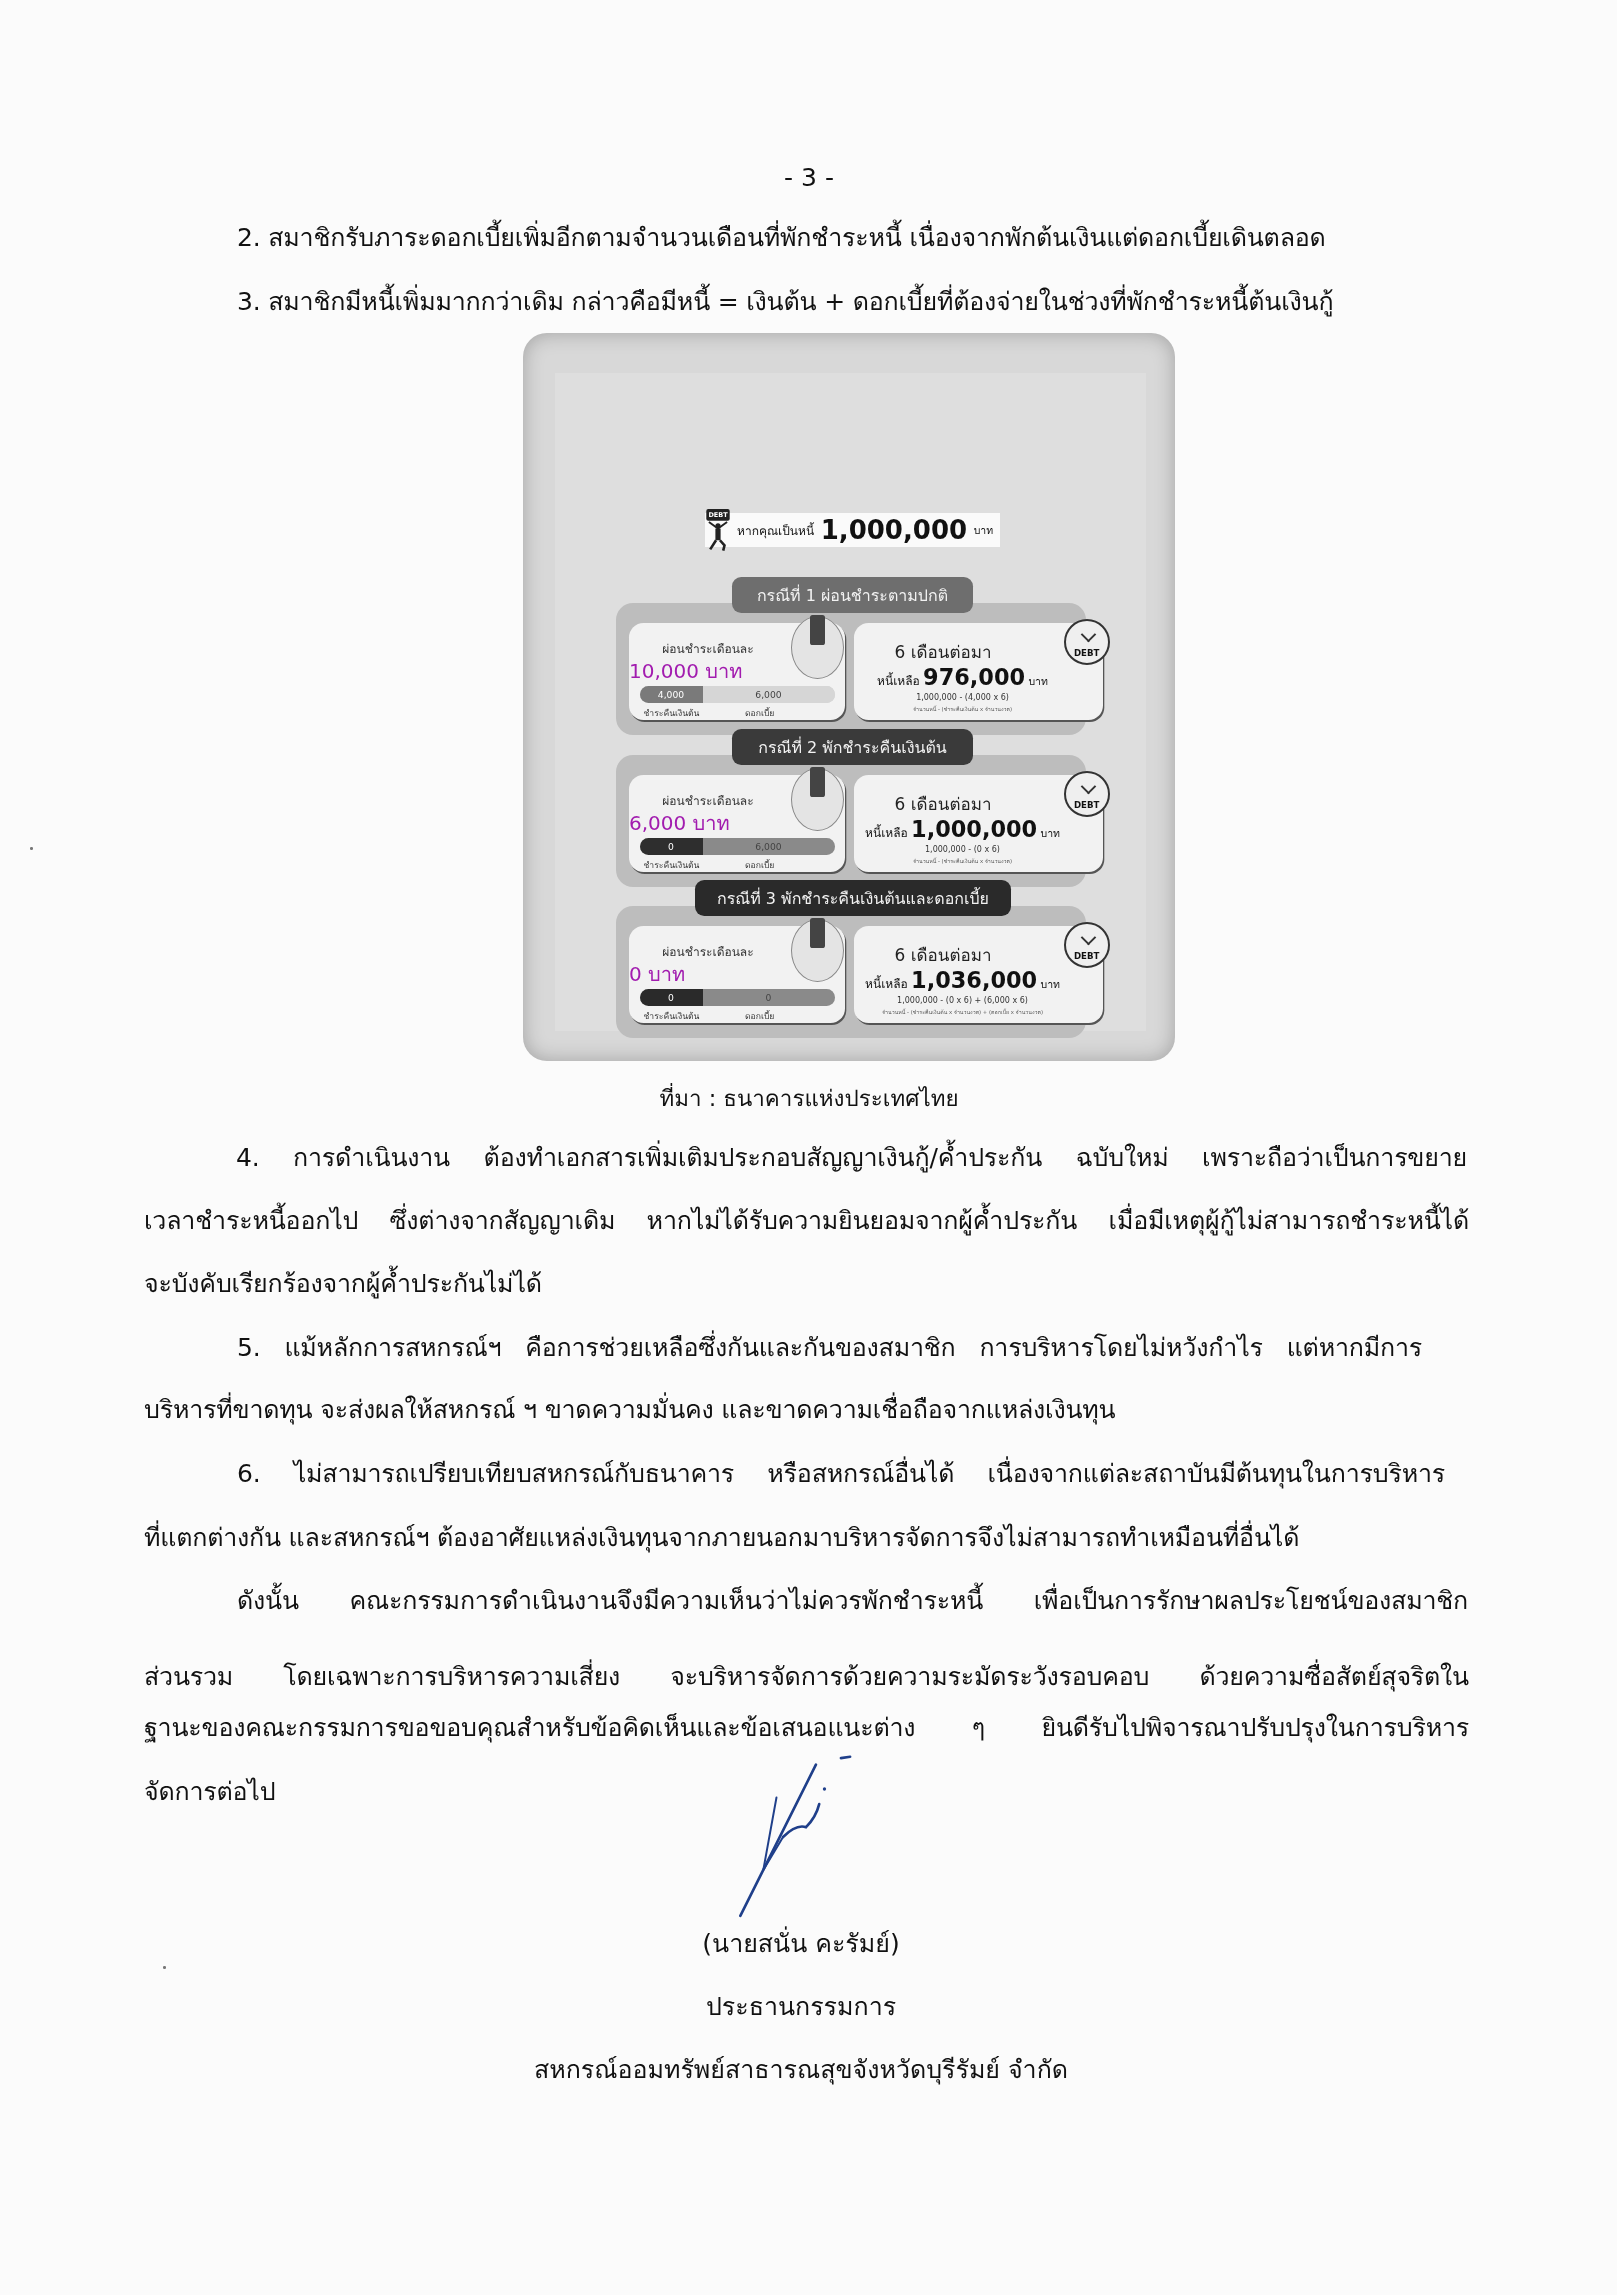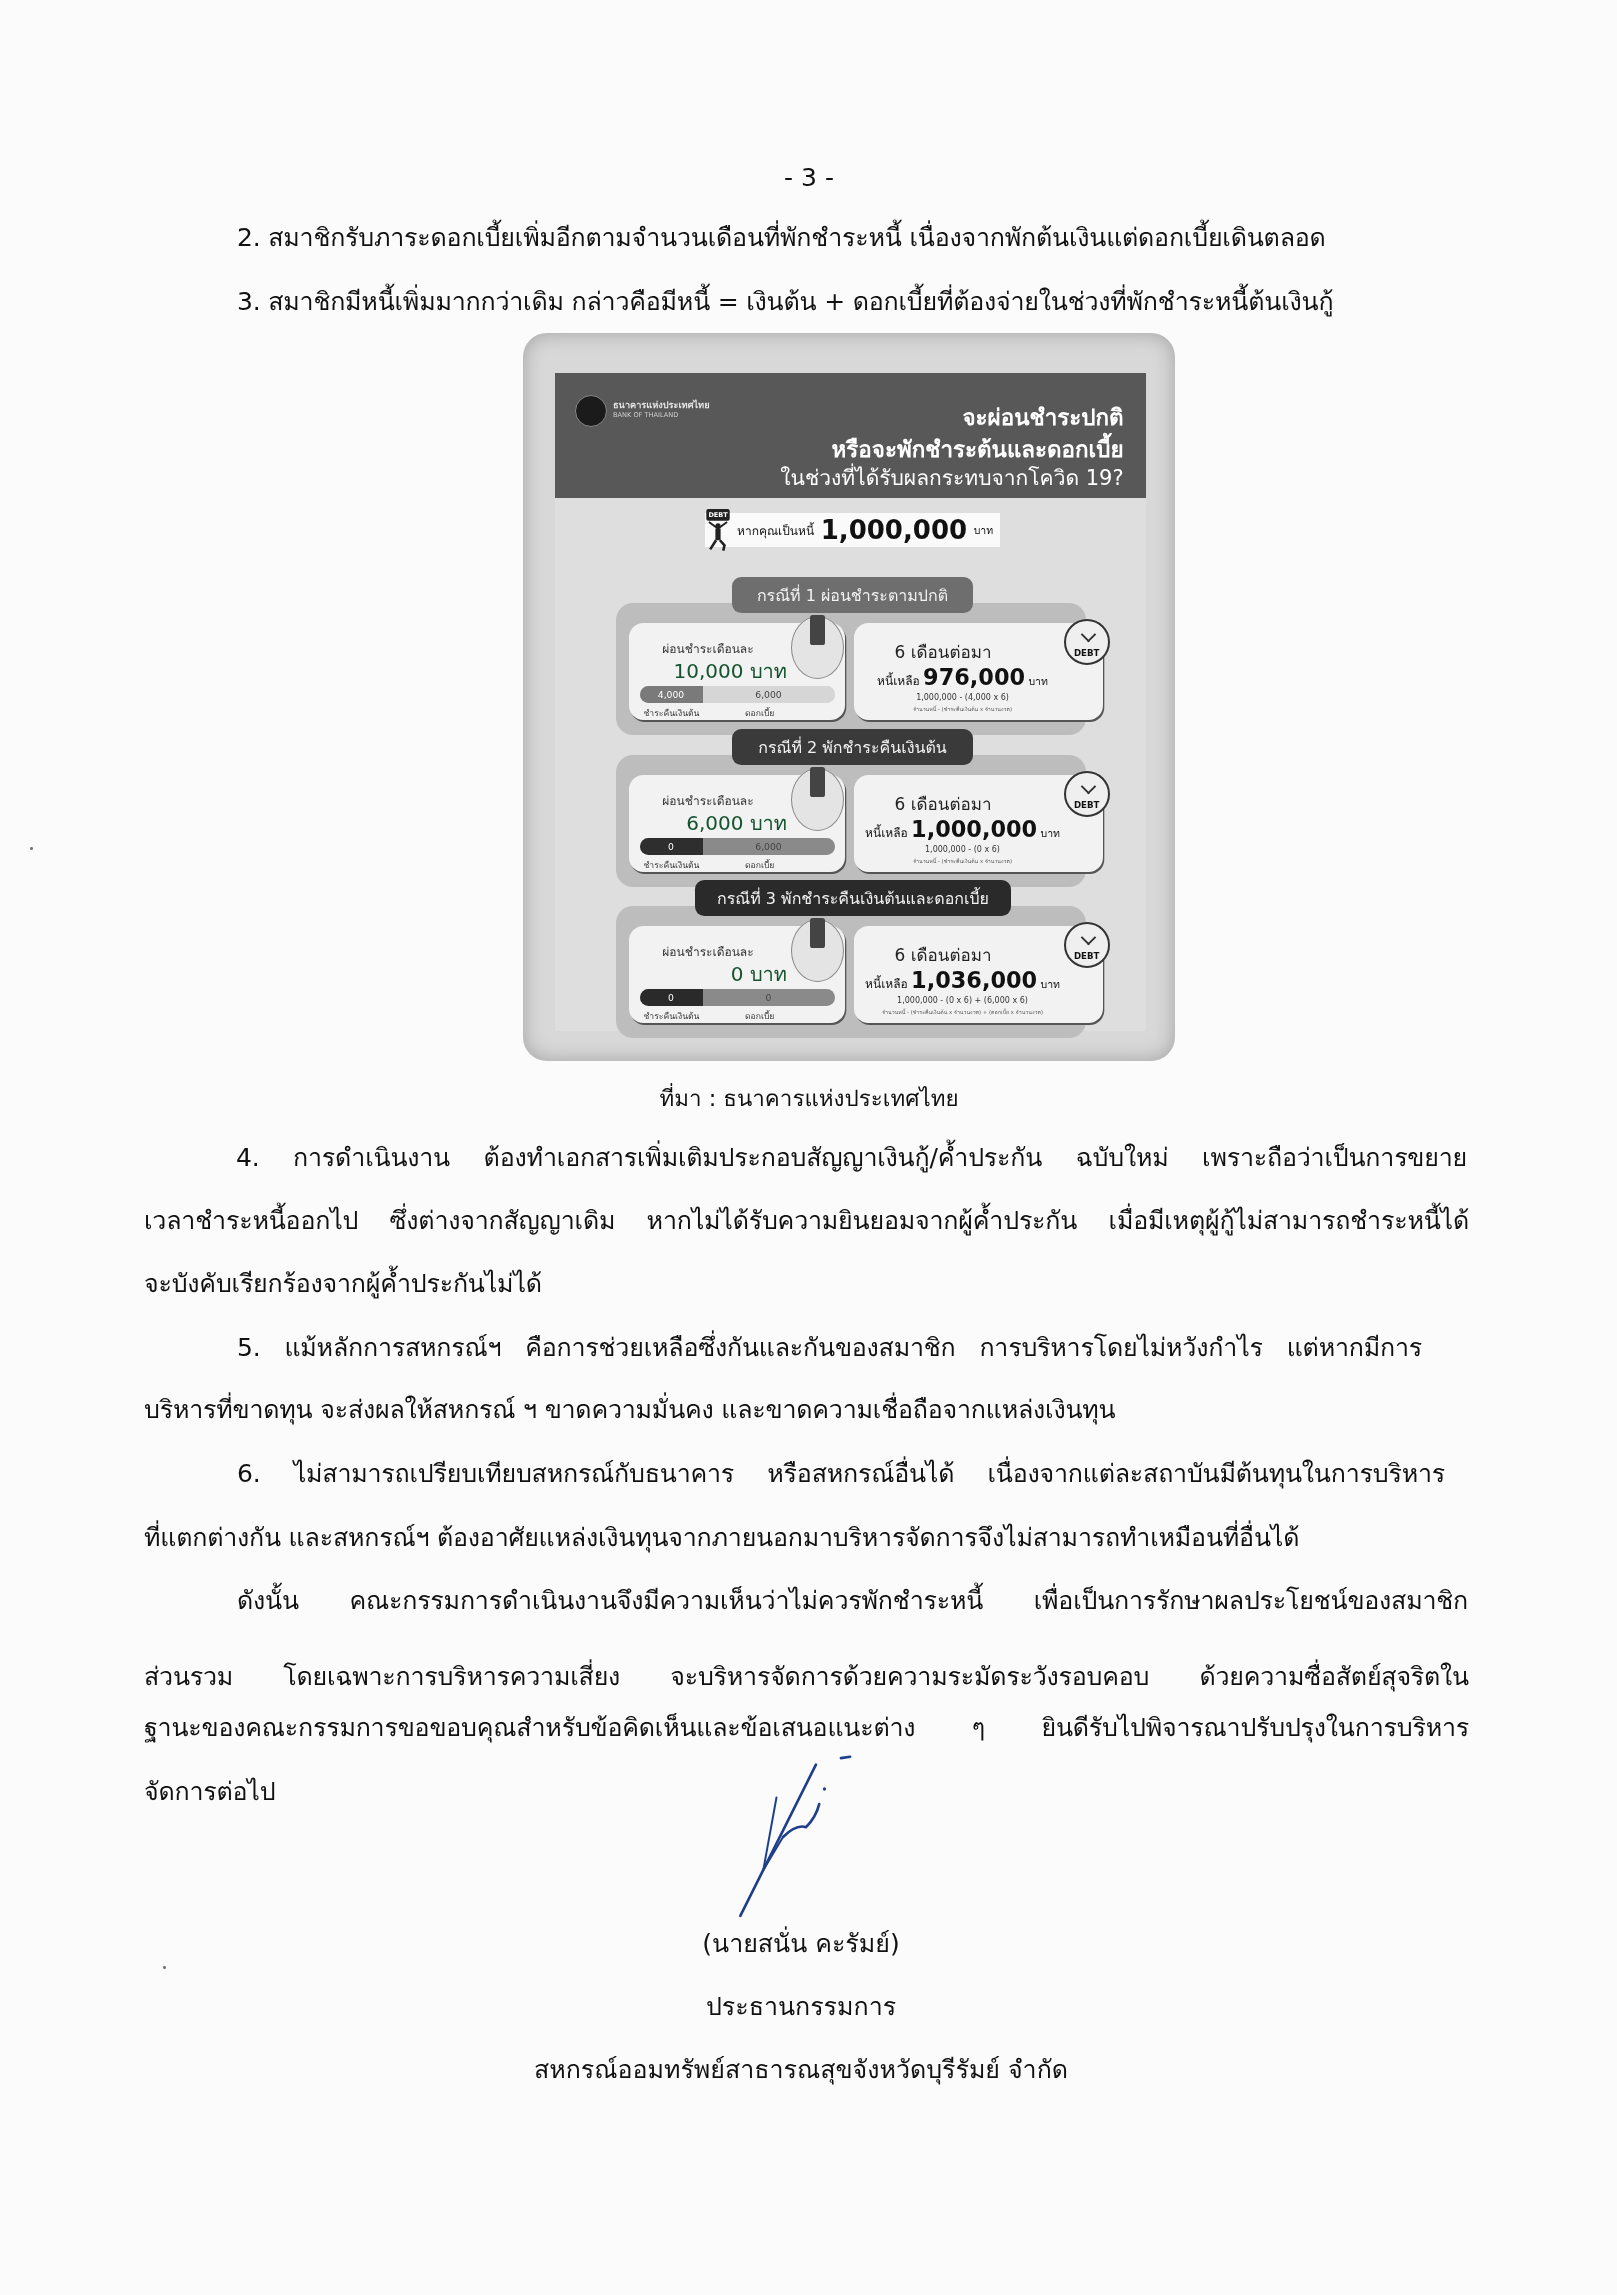--- a/index.html
+++ b/index.html
@@ -32,21 +32,21 @@
   .debt-pre { font-size: 12px; }
   .debt-amount { font-size: 26px; font-weight: bold; }
   .debt-unit { font-size: 10.5px; }
 
   .case { position: absolute; left: 61px; width: 470px; height: 132px; background: #bdbdbd; border-radius: 17px; }
   .case-banner { position: absolute; left: 116px; top: -26px; width: 241px; height: 36px; border-radius: 9.2px; color: #f2f2f2; font-size: 16px; display: flex; align-items: center; justify-content: center; z-index: 2; white-space: nowrap; }
   .card { position: absolute; top: 20px; height: 97px; background: #f2f2f2; border-radius: 14.5px; box-shadow: 1.3px 2px 0 #555; }
   .card-left { left: 13px; width: 216px; }
   .card-right { left: 238px; width: 217px; padding-left: 32px; }
   .cl-t1 { position: absolute; left: 0; top: 16px; width: 158px; text-align: center; font-size: 12px; color: #333; }
-  .cl-t2 { position: absolute; left: 0; top: 32px; width: 158px; text-align: right; font-size: 20px; color: #14532d; }
+  .cl-t2 { position: absolute; left: 0; top: 32px; width: 158px; text-align: left; font-size: 20px; color: #a21caf; }
   .bar { position: absolute; left: 10.5px; top: 63px; width: 195px; height: 17px; border-radius: 8.6px; background: #cfcfcf; display: flex; overflow: hidden; font-size: 9.2px; }
   .bar-a { width: 63px; display: flex; align-items: center; justify-content: center; color: #fff; }
   .bar-b { flex: 1; display: flex; align-items: center; justify-content: center; color: #444; }
   .bar-lbl { position: absolute; top: 83px; font-size: 8.6px; color: #333; }
   .lbl-a { left: 14.5px; } .lbl-b { left: 116px; }
   .hand { position: absolute; left: 162px; top: -6.6px; width: 51px; height: 61px; border-radius: 50%; background: #e4e4e4; border: 0.7px solid #888; }
   .hand::before { content: ""; position: absolute; left: 18.4px; top: -2.6px; width: 14.5px; height: 30px; background: #444; border-radius: 2.6px; }
   .cr-t1 { position: absolute; left: 0; top: 14.5px; width: 178px; text-align: center; font-size: 17px; color: #222; }
   .cr-t2 { position: absolute; left: 0; top: 41px; width: 217px; text-align: center; white-space: nowrap; color: #111; }
   .cr-t2 .pre { font-size: 12px; } .cr-t2 .amt { font-size: 22.4px; font-weight: bold; margin-top: 19px; } .cr-t2 .unit { font-size: 10.5px; }
@@ -65,28 +65,20 @@
 
 <div>
 
   <div class="page-num">- 3 -</div>
 
   <div class="line" style="left:237px; top:217px;">2.  สมาชิกรับภาระดอกเบี้ยเพิ่มอีกตามจำนวนเดือนที่พักชำระหนี้ เนื่องจากพักต้นเงินแต่ดอกเบี้ยเดินตลอด</div>
   <div class="line" style="left:237px; top:281px;">3.  สมาชิกมีหนี้เพิ่มมากกว่าเดิม กล่าวคือมีหนี้ = เงินต้น + ดอกเบี้ยที่ต้องจ่ายในช่วงที่พักชำระหนี้ต้นเงินกู้</div>
 
   <div class="info-frame">
     <div class="info-inner">
-      <div class="info-header">
-        <div class="bot-logo"></div>
-        <div class="bot-name">ธนาคารแห่งประเทศไทย</div>
-        <div class="bot-name-en">BANK OF THAILAND</div>
-        <div class="head-title ht1">จะผ่อนชำระปกติ</div>
-        <div class="head-title ht2">หรือจะพักชำระต้นและดอกเบี้ย</div>
-        <div class="head-title ht3">ในช่วงที่ได้รับผลกระทบจากโควิด 19?</div>
-      </div>
 
       <div class="debt-line">
         <svg class="debt-icon" viewBox="0 0 40 66">
           <rect x="2" y="0" width="36" height="18" rx="3" fill="#222"></rect>
           <text x="20" y="13" font-size="10" fill="#fff" text-anchor="middle" font-family="DejaVu Sans, sans-serif" font-weight="bold">DEBT</text>
           <circle cx="20" cy="26" r="4" fill="#222"></circle>
           <path d="M6 20 L20 30 L34 20" stroke="#222" stroke-width="3" fill="none"></path>
           <rect x="16" y="30" width="8" height="18" fill="#222"></rect>
           <path d="M17 48 L8 62 M23 48 L30 56 L28 64" stroke="#222" stroke-width="4" fill="none"></path>
         </svg>

